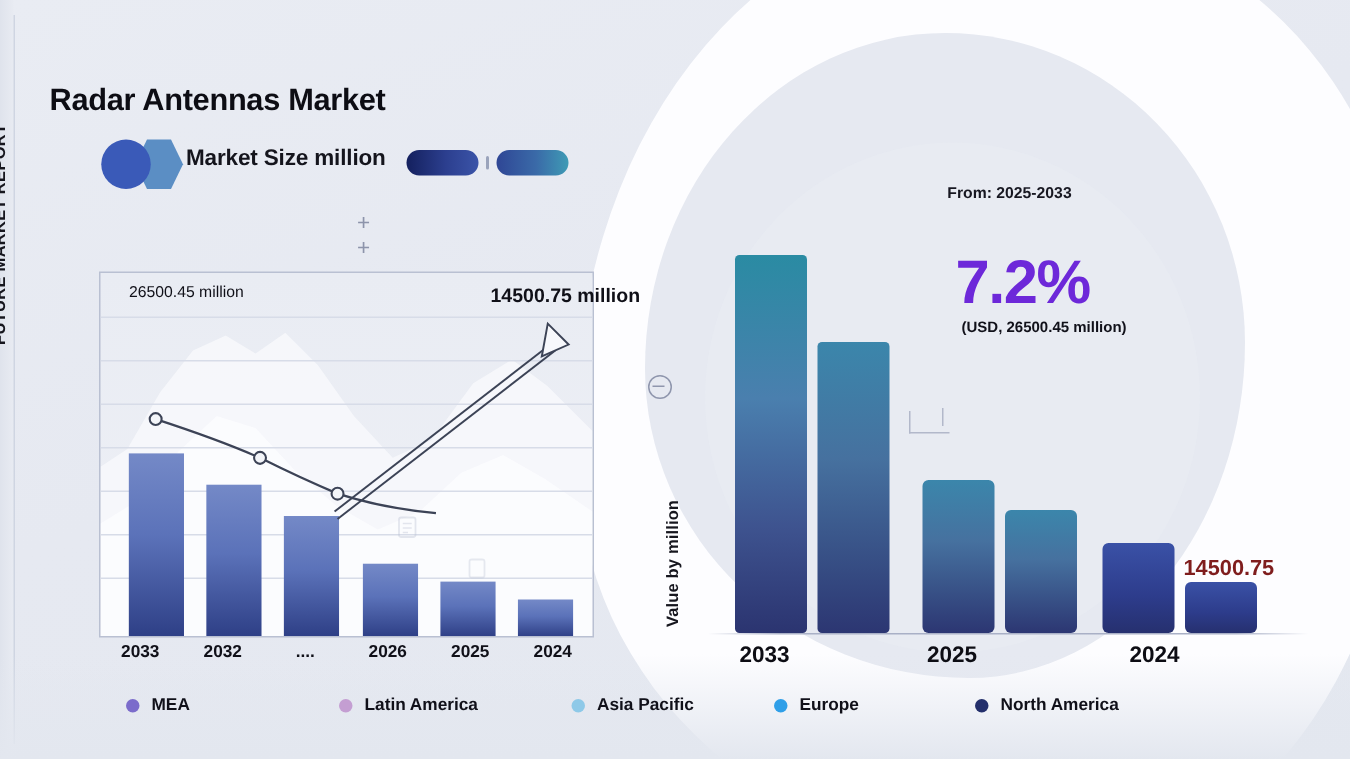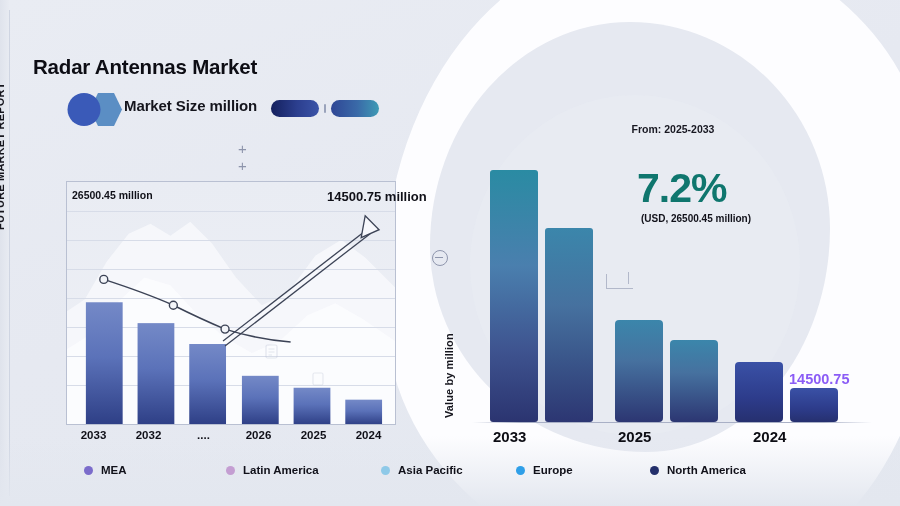--- a/index.html
+++ b/index.html
@@ -128,22 +128,22 @@
   .circ-minus {
     position: absolute; left: 432px; top: 250px;
     width: 14px; height: 14px; border-radius: 50%;
     border: 1px solid #8f96ad;
   }
   .circ-minus:after {
     content: ""; position: absolute; left: 2px; top: 6px;
     width: 8px; height: 1px; background: #8f96ad;
   }
   .lc-label-left {
-    position: absolute; left: 72px; top: 189px;
-    font-size: 10.5px; font-weight: bold; color: #101018;
+    position: absolute; left: 86px; top: 189px;
+    font-size: 10.5px; font-weight: normal; color: #101018;
   }
   .lc-label-right {
     position: absolute; left: 327px; top: 189px;
     font-size: 13px; font-weight: bold; color: #101018;
   }
   .lc-xticks {
     position: absolute; left: 66px; top: 425px;
     width: 330px; height: 22px;
     display: flex;
   }
@@ -160,30 +160,30 @@
     font-size: 19px; font-weight: bold; color: #0c0c13;
     letter-spacing: -0.2px;
   }
   .rsub {
     position: absolute; left: 463px; top: 90px;
     width: 420px; text-align: center;
     font-size: 10.5px; font-weight: bold; color: #171721; margin-top: 33px;
   }
   .cagr {
     position: absolute; left: 637px; top: 165px;
-    font-size: 41px; font-weight: bold; color: #0f766e;
+    font-size: 41px; font-weight: bold; color: #6d28d9;
     letter-spacing: -1px;
   }
   .cagr-sub {
     position: absolute; left: 641px; top: 213px;
     font-size: 10px; font-weight: bold; color: #11111a;
   }
   .rvalue {
     position: absolute; left: 789px; top: 371px;
-    font-size: 14.5px; font-weight: bold; color: #8b5cf6;
+    font-size: 14.5px; font-weight: bold; color: #7f1d1d;
   }
   .rchart {
     position: absolute;
     left: 463px; top: 150px;
     width: 420px; height: 275px;
   }
   .rbaseline {
     position: absolute; left: 472px; top: 422px; width: 400px; height: 1px;
     background: linear-gradient(90deg, rgba(160,168,190,0) 0%, #a9b0c6 12%, #a9b0c6 88%, rgba(160,168,190,0) 100%);
   }

